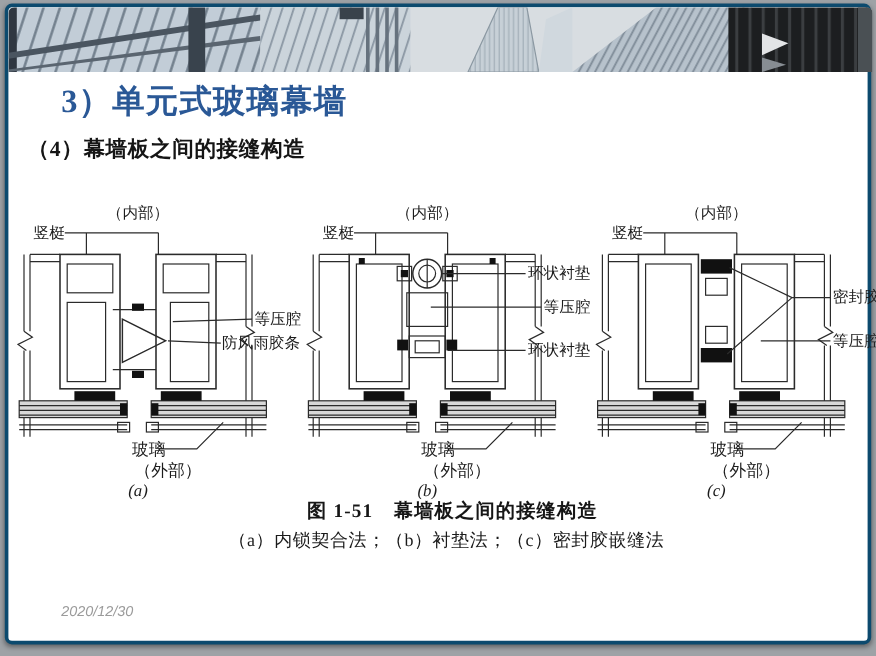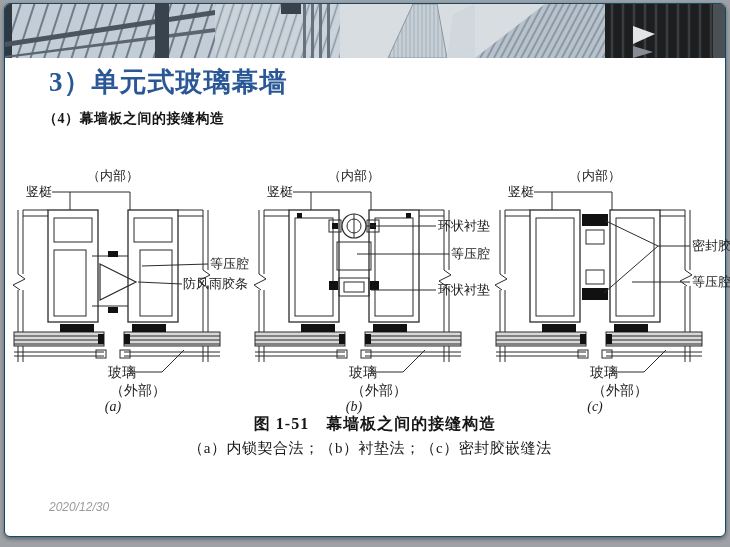--- a/index.html
+++ b/index.html
@@ -5,34 +5,34 @@
   html,body{margin:0;padding:0;}
   body{
     width:730px;height:547px;position:relative;overflow:hidden;
     background:#9EA2A6;
     font-family:"Liberation Serif","DejaVu Serif",serif;
   }
   .slide{
     position:absolute;left:4px;top:3px;width:722px;height:534px;
     background:#FFFFFF;border-radius:6px;
     box-shadow:0 2px 4px rgba(0,0,0,.4);
-    border:1px solid #0c4a6e;box-sizing:border-box;
+    border:3px solid #0c4a6e;box-sizing:border-box;
   }
   .banner{
     position:absolute;left:0;top:0;width:720px;height:54px;
     border-radius:5px 5px 0 0;overflow:hidden;
   }
   .title{
     position:absolute;left:44px;top:60px;
     font-size:27px;font-weight:bold;color:#2A5896;letter-spacing:1px;
     white-space:nowrap;
   }
   .subtitle{
-    position:absolute;left:38px;top:106px;
-    font-size:14px;font-weight:bold;color:#151515;letter-spacing:.5px;
+    position:absolute;left:16px;top:106px;
+    font-size:18px;font-weight:bold;color:#151515;letter-spacing:.5px;
     white-space:nowrap;
   }
   .figures{
     position:absolute;left:7px;top:162px;width:724px;height:250px;
     display:flex;gap:1px;
   }
   svg text{
     font-family:"Liberation Serif","DejaVu Serif",serif;
     font-size:13px;fill:#1c1c1c;
   }

